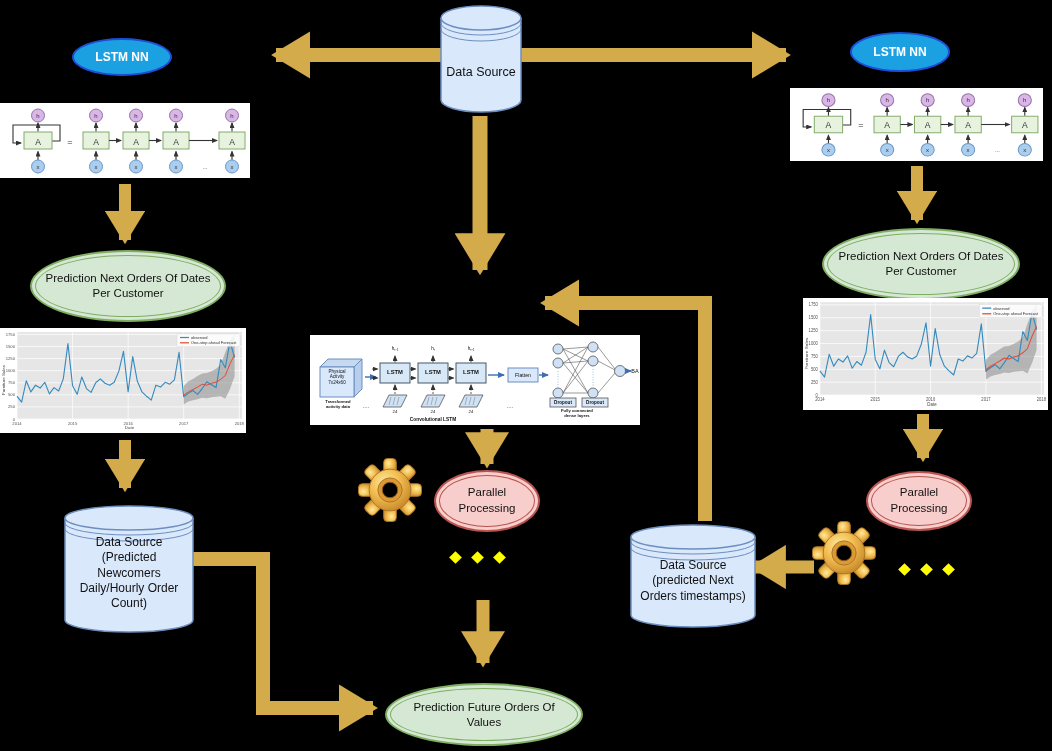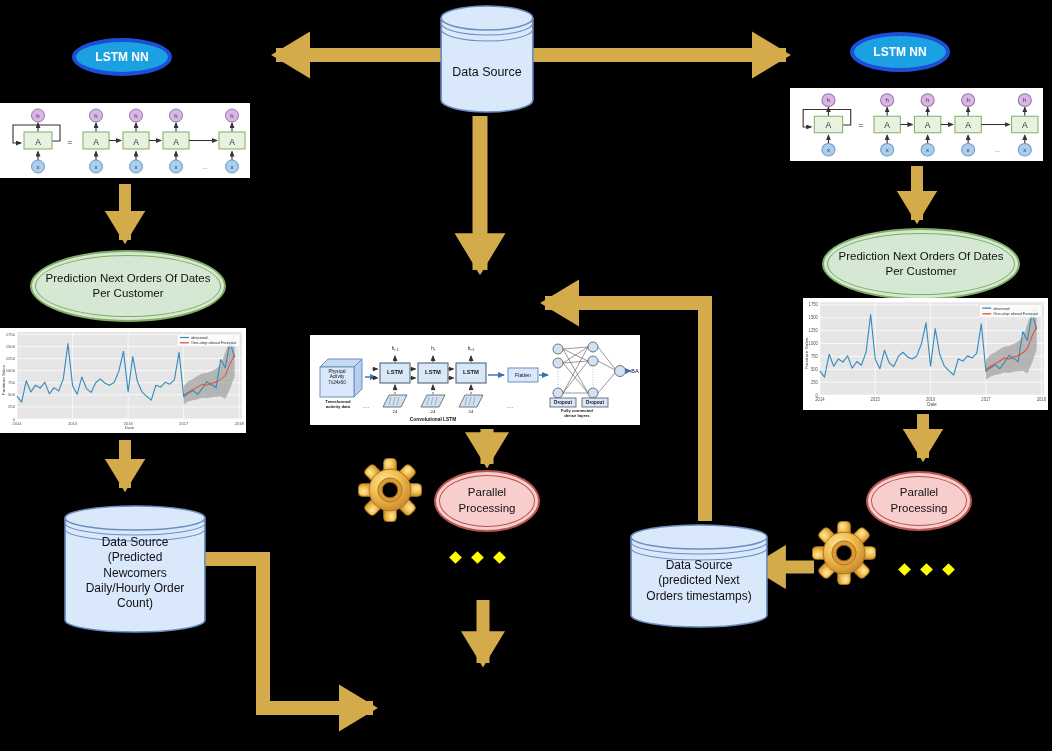--- a/index.html
+++ b/index.html
@@ -4,27 +4,27 @@
 <style>
   html,body{margin:0;padding:0;background:#000;}
   .canvas{position:relative;width:1052px;height:751px;background:#000;overflow:hidden;
           font-family:"Liberation Sans",sans-serif;}
   .abs{position:absolute;}
   svg text{font-family:"Liberation Sans",sans-serif;}
   #wires{position:absolute;left:0;top:0;z-index:1;}
   .node{z-index:2;}
   .ell{position:absolute;border-radius:50%;display:flex;align-items:center;justify-content:center;
        text-align:center;white-space:pre-line;z-index:2;box-sizing:border-box;}
-  .blue{background:#1ba1e2;border:4px solid #1d4ed8;color:#fff;font-weight:bold;}
+  .blue{background:#1ba1e2;border:2px solid #1d4ed8;color:#fff;font-weight:bold;}
   .green{background:#d5e8d4;border:2px solid #7fae62;color:#111;}
   .pink{background:#f8cecc;border:2px solid #b85450;color:#111;}
   .ring::before{content:"";position:absolute;inset:3px;border-radius:50%;border:1.4px solid;pointer-events:none;}
   .green.ring::before{border-color:#7fae62;}
   .pink.ring::before{border-color:#b85450;}
-  .cyl{position:absolute;z-index:2;padding-left:12px;}
+  .cyl{position:absolute;z-index:2;}
   .cyl svg{position:absolute;inset:0;width:100%;height:100%;}
   .cyl .lbl{position:absolute;left:4%;right:4%;text-align:center;white-space:pre-line;color:#111;}
   .white-img{position:absolute;background:#fff;z-index:2;}
   .fillsvg{width:100%;height:100%;display:block;}
   .diamond{position:absolute;width:9px;height:9px;background:#ffff00;transform:rotate(45deg);z-index:2;}
   .cv{position:absolute;color:#111;text-align:center;white-space:pre-line;line-height:1.18;}
   .ln{stroke:#333;stroke-width:1.1;fill:none;}
   .hn{fill:#dab6e8;stroke:#9673a6;stroke-width:1;}
   .an{fill:#e7f3df;stroke:#84ab6a;stroke-width:1;}
   .xn{fill:#abceee;stroke:#6a96c8;stroke-width:1;}
@@ -466,14 +466,16 @@
       <path d="M1,13 V91 A62,12 0 0 0 125,91 V13" fill="#dae8fc" stroke="#6c8ebf" stroke-width="1.5"></path>
       <ellipse cx="63" cy="13" rx="62" ry="12" fill="#dae8fc" stroke="#6c8ebf" stroke-width="1.5"></ellipse>
       <path d="M1,18 A62,12 0 0 0 125,18" fill="none" stroke="#6c8ebf" stroke-width="1"></path>
       <path d="M1,24 A62,12 0 0 0 125,24" fill="none" stroke="#6c8ebf" stroke-width="1"></path>
     </svg>
     <div class="lbl" style="top:34px;font-size:12px;line-height:1.28;">Data Source
 (predicted Next
 Orders timestamps)</div>
   </div>
 
+  <div class="ell green ring node" style="left:385px;top:683px;width:198px;height:63px;font-size:11.5px;line-height:1.3;">Prediction Future Orders Of
+Values</div>
 
 </div>
 
 </body></html>

